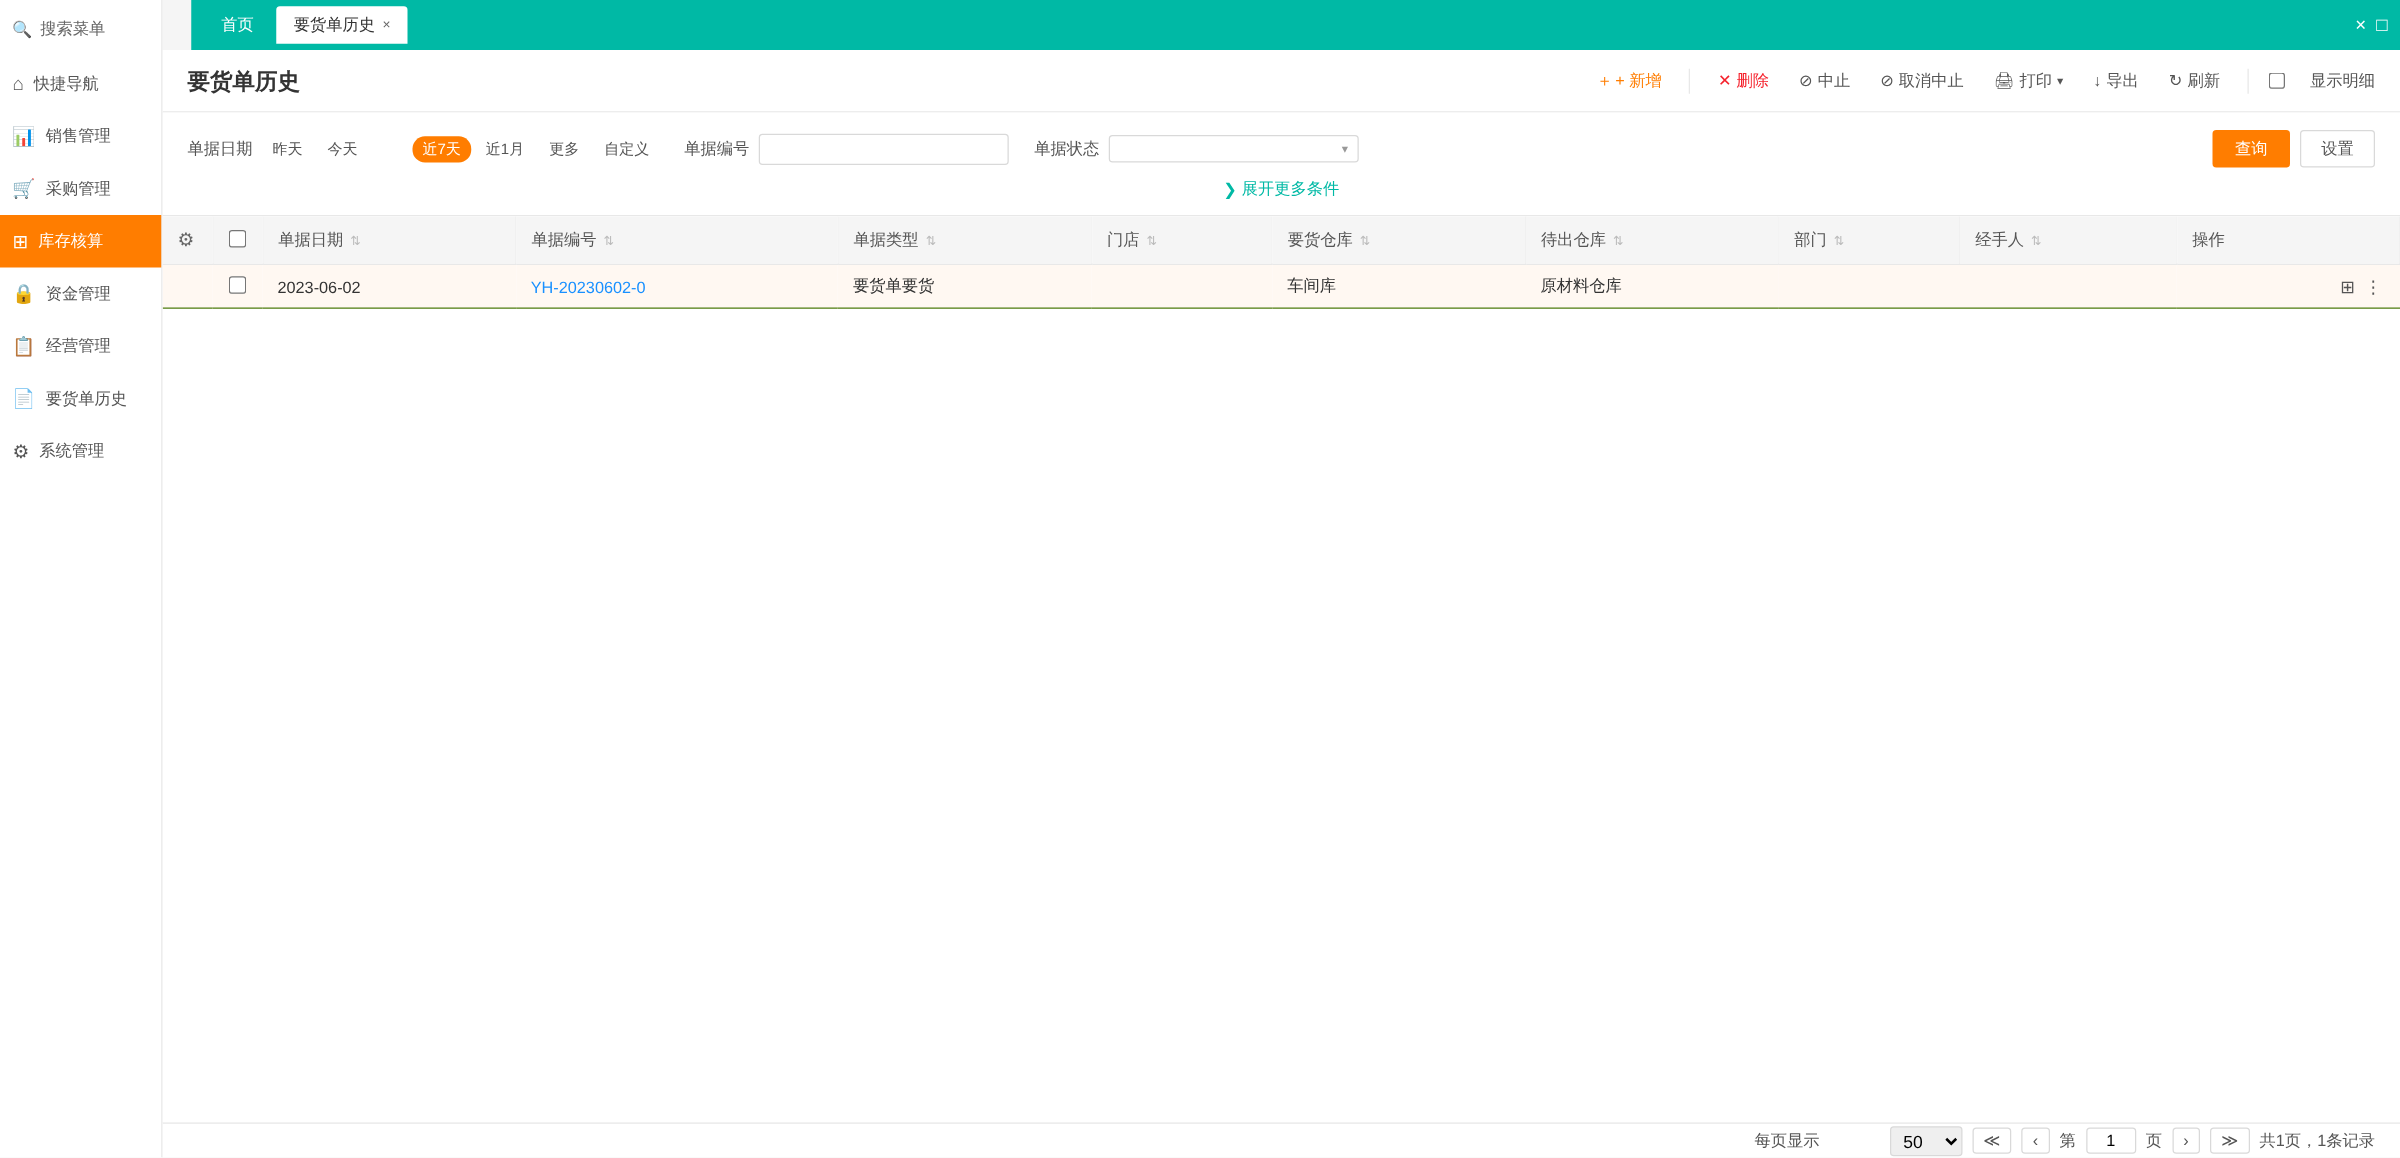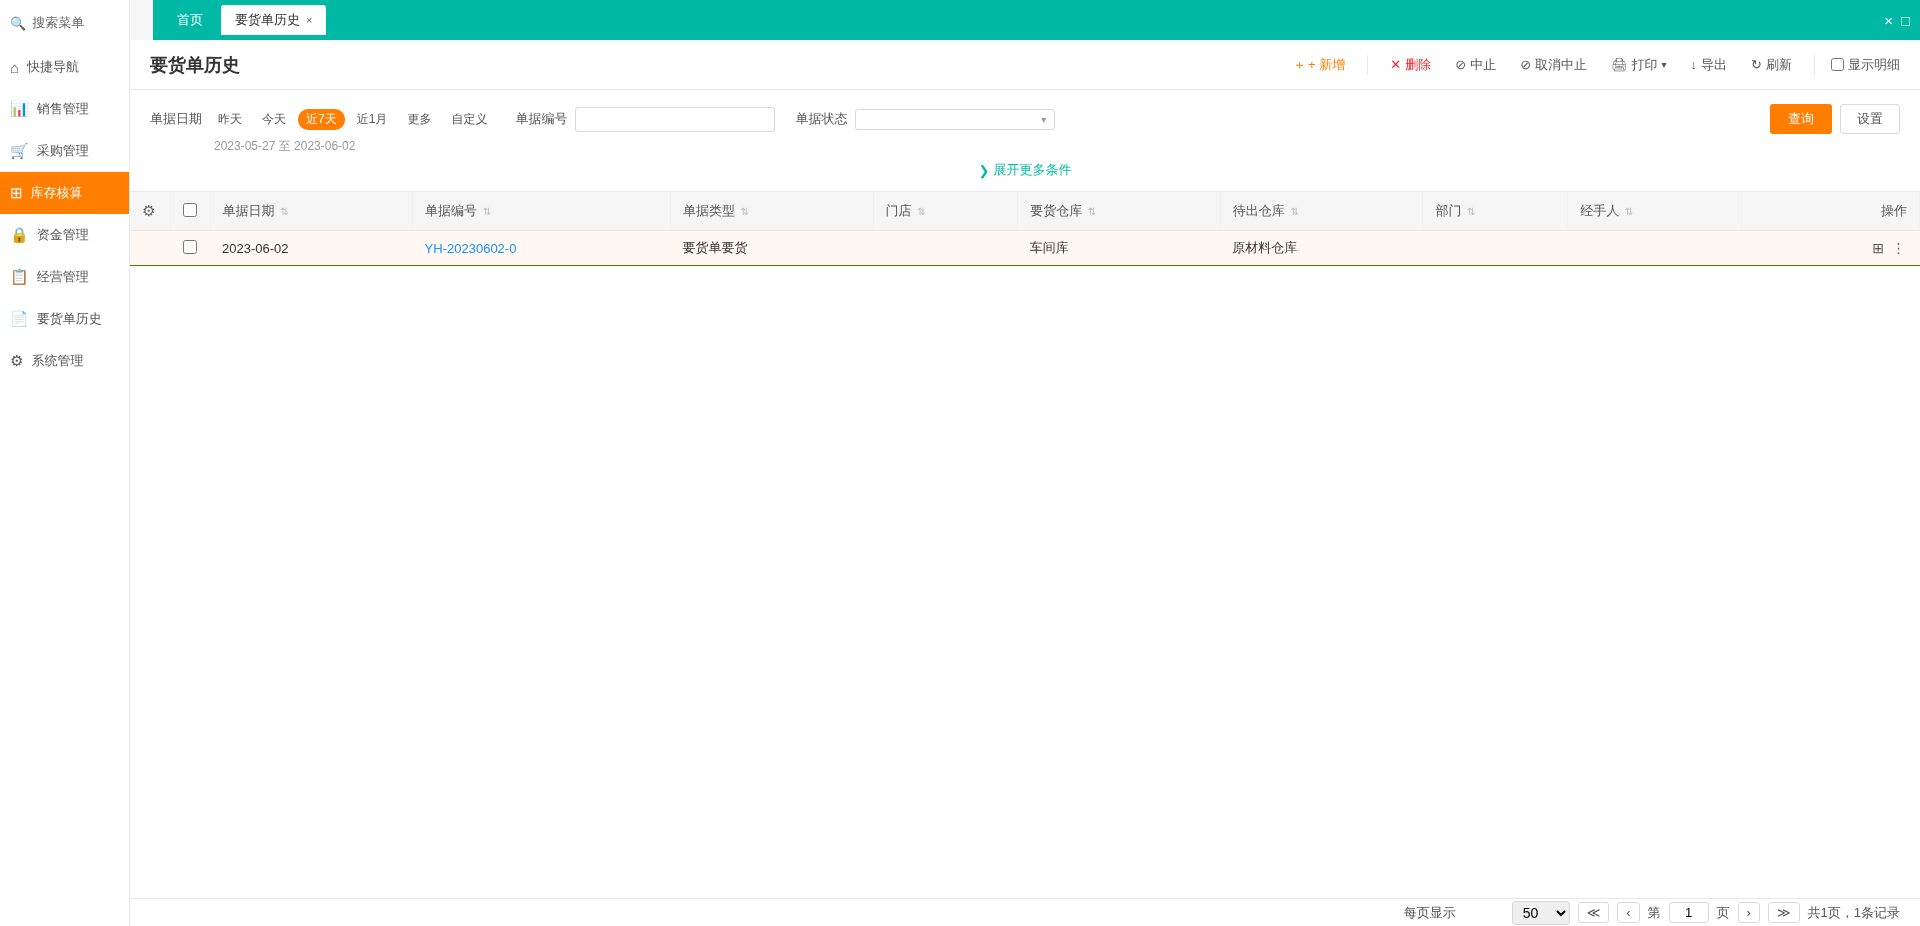--- a/index.html
+++ b/index.html
@@ -90,38 +90,38 @@
     .header-btn.orange { color: #ff7d00; }
     .header-btn.red { color: #f5222d; }
     .btn-primary {
       background: #ff7d00; color: #fff; border: none; padding: 6px 18px;
       border-radius: 3px; cursor: pointer; font-size: 13px;
     }
     .btn-secondary {
       background: #fff; color: #555; border: 1px solid #d9d9d9; padding: 5px 16px;
       border-radius: 3px; cursor: pointer; font-size: 13px;
     }
-    .show-detail-label { font-size: 13px; color: #555; display: flex; align-items: center; gap: 4px; }
+    .show-detail-label { font-size: 13px; color: #555; display: flex; align-items: center; gap: 20px; }
 
     
     .filter-area {
       background: #fff;
       padding: 14px 20px 8px;
       border-bottom: 1px solid #e8e8e8;
       flex-shrink: 0;
     }
     .filter-row { display: flex; align-items: center; gap: 20px; flex-wrap: wrap; margin-bottom: 8px; }
     .filter-group { display: flex; align-items: center; gap: 8px; }
     .filter-label { color: #555; font-size: 13px; white-space: nowrap; }
     .date-pills { display: flex; gap: 4px; align-items: center; }
     .date-pill {
       padding: 2px 8px; border-radius: 10px; font-size: 12px;
       cursor: pointer; color: #555;
     }
-    .date-pill.active { background: #ff7d00; color: #fff; }
+    .date-pill.active { background: #ff7d00; color: #fff; margin-left: 32px; }
     .date-range { font-size: 12px; color: #999; margin-top: 2px; }
     .filter-input {
       border: 1px solid #d9d9d9; border-radius: 3px; padding: 4px 8px;
       font-size: 13px; width: 200px; outline: none;
     }
     .filter-select-wrapper {
       border: 1px solid #d9d9d9; border-radius: 3px; padding: 4px 8px;
       font-size: 13px; width: 200px; display: flex; align-items: center;
       justify-content: space-between; cursor: pointer; background: #fff;
     }
@@ -308,23 +308,20 @@
           <span style="font-size:10px;color:#999">▾</span>
         </div>
       </div>
 
       <div style="margin-left:auto;display:flex;gap:8px;align-items:center;">
         <button class="btn-primary">查询</button>
         <button class="btn-secondary">设置</button>
       </div>
     </div>
 
-    <div style="margin-left:64px;margin-top:-4px;margin-bottom:6px;">
-      <span class="date-range">2023-05-27 至 2023-06-02</span>
-    </div>
 
     <div style="text-align:center;">
       <button class="expand-btn">
         <span>❯</span>
         <span>展开更多条件</span>
       </button>
     </div>
   </div>
 
   <div class="table-area">
@@ -362,21 +359,21 @@
             <span class="sort-icon">⇅</span>
           </th>
           <th>
             <span>部门</span>
             <span class="sort-icon">⇅</span>
           </th>
           <th>
             <span>经手人</span>
             <span class="sort-icon">⇅</span>
           </th>
-          <th style="min-width:80px;text-align:right;">
+          <th style="min-width:80px;text-align:left;">
             <span>操作</span>
           </th>
         </tr>
       </thead>
       <tbody>
         <tr class="highlighted">
           <td class="col-setting"></td>
           <td class="col-checkbox">
             <input type="checkbox" class="checkbox" style="">
           </td>

